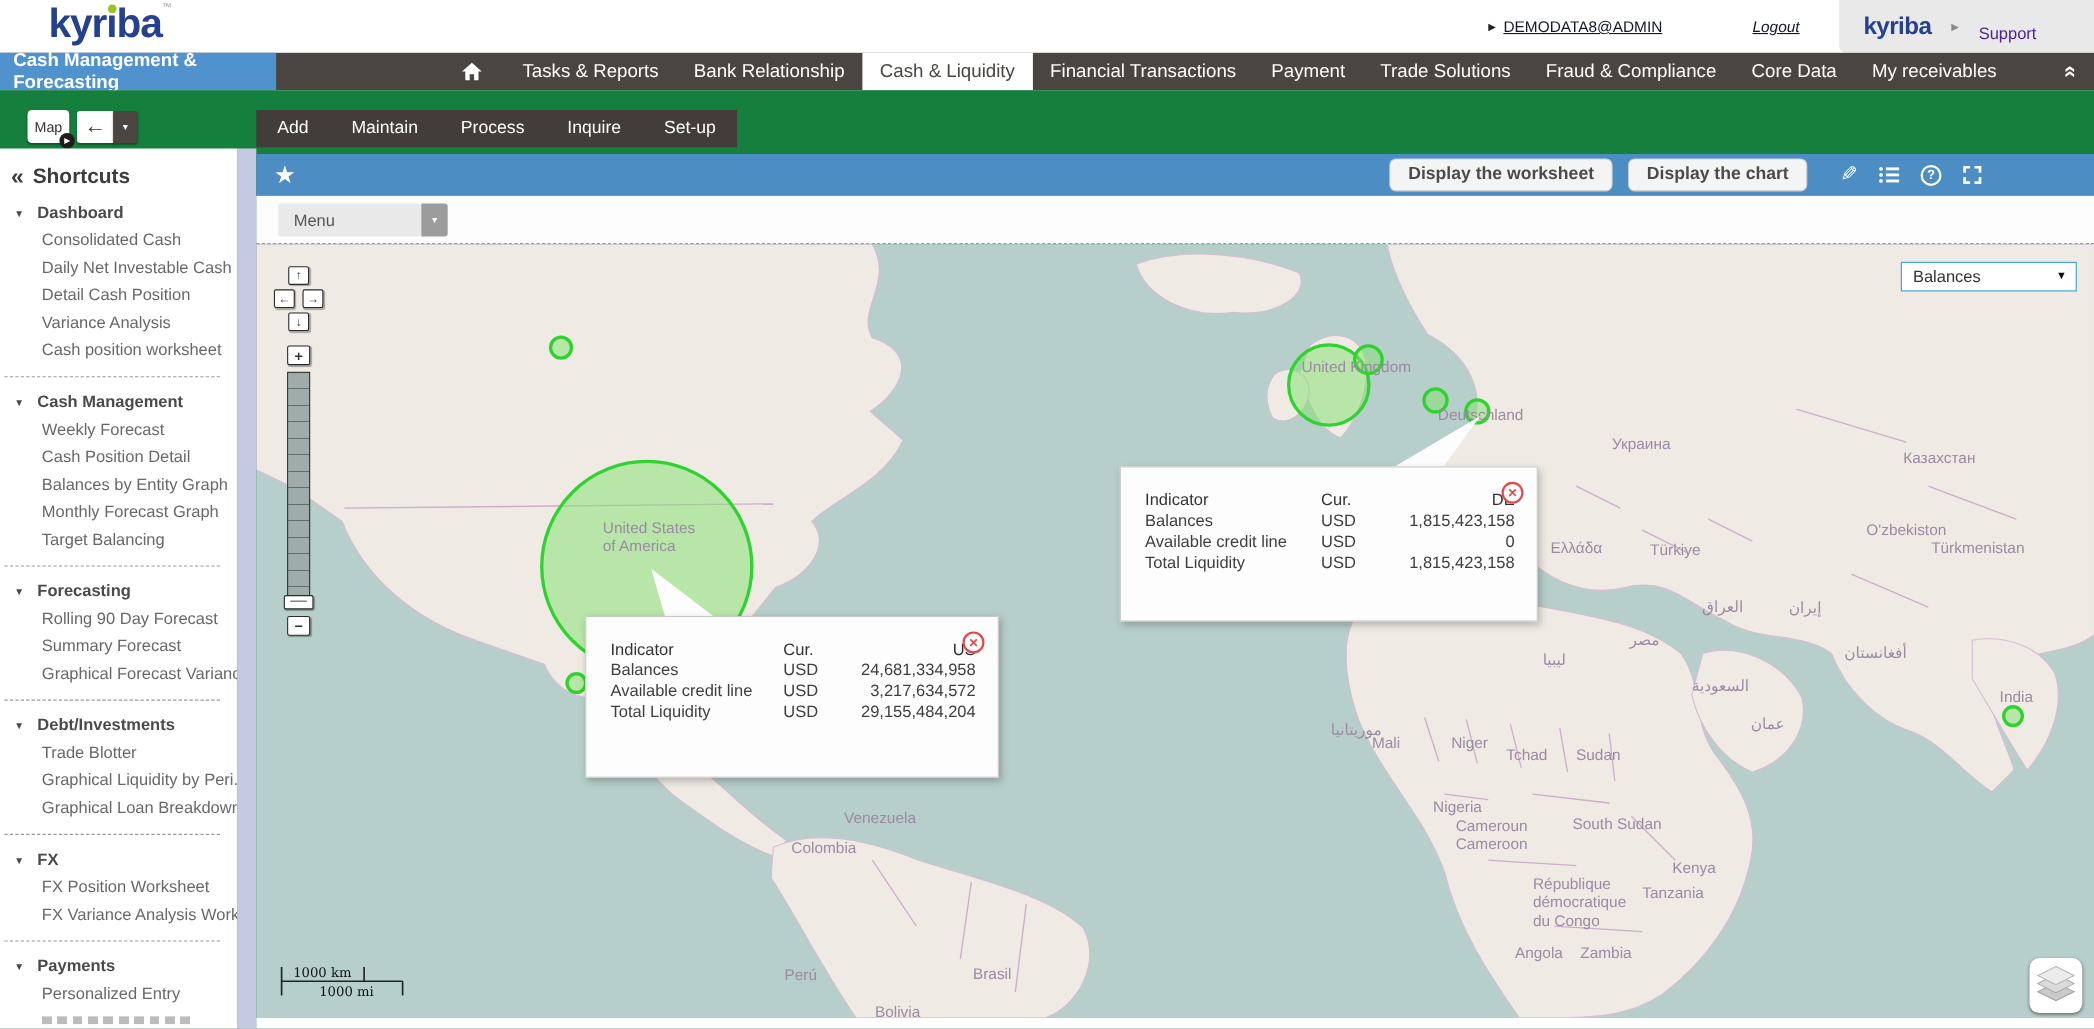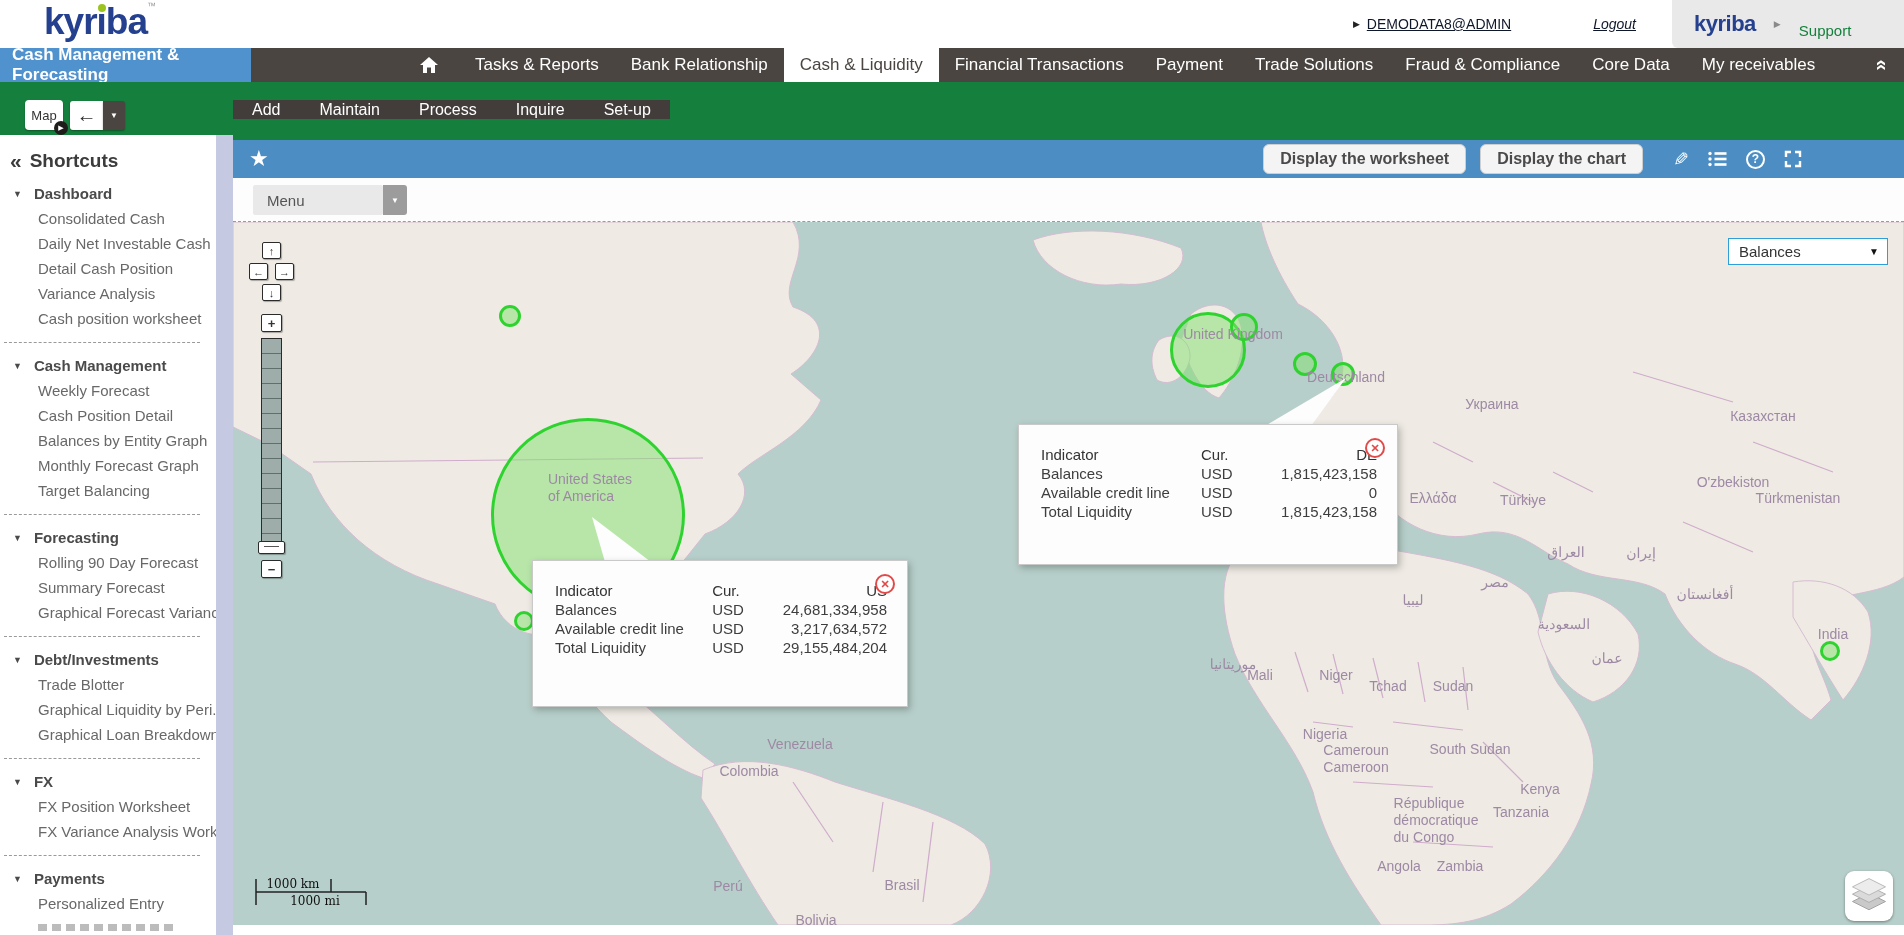--- a/index.html
+++ b/index.html
@@ -14,21 +14,21 @@
   .logo-mark { font-size:9px; color:#9a9a9a; vertical-align:top; font-weight:normal; }
   .hdr-right { position:absolute; right:0; top:0; height:48px; display:flex; align-items:center; }
   .user-menu { display:flex; align-items:center; gap:7px; margin-right:82px; font-size:14px; color:#222; }
   .user-menu .tri { font-size:9px; color:#222; }
   .user-link, .logout-link { text-decoration:underline; color:#0f172a; cursor:pointer; }
   .logout-link { margin-right:36px; font-size:14px;font-style:italic; }
   .support-box { height:48px; width:232px; background:#e9e9e9; border-bottom-left-radius:6px; display:flex; align-items:center; gap:18px; padding:0 20px 0 22px; }
   .support-logo { font-size:22px; font-weight:bold; color:#24408e; letter-spacing:-0.5px; }
   .support-logo .idot::after { width:5px; height:5px; top:2px; left:0.5px; }
   .support-tri { font-size:9px; color:#8a8a8a; }
-  .support-label { font-size:15px; color:#15803d;margin-top:12px; }
+  .support-label { font-size:15px; color:#4c1d95;margin-top:12px; }
 
   
   .navbar { position:absolute; top:48px; left:0; right:0; height:34px; background:#4a4541; display:flex; align-items:stretch; color:#fff; }
   .module-label { width:251px; background:#4f92cd; display:flex; align-items:center; padding-left:12px; font-size:17px; font-weight:bold; flex:none; }
   .nav-items { display:flex; align-items:stretch; margin-left:148px; }
   .nav-item { display:flex; align-items:center; padding:0 16px; font-size:17px; cursor:pointer; white-space:nowrap; }
   .nav-item.active { background:#fff; color:#4a4541; }
   .nav-home { padding:0 20px; }
   .nav-collapse { margin-left:auto; margin-right:16px; display:flex; align-items:center; cursor:pointer; }
   .chev-up { display:inline-block; transform:rotate(90deg); font-size:20px; font-weight:bold; line-height:1; }
@@ -48,21 +48,21 @@
   .section { margin-top:9px; }
   .sec-head { display:flex; align-items:center; gap:12px; padding-left:13px; font-weight:bold; font-size:15px; color:#4a4a4a; line-height:24px; }
   .sec-tri { font-size:9px; color:#4a4a4a; cursor:pointer; }
   .sec-item { padding-left:38px; font-size:15px; color:#686868; line-height:25px; white-space:nowrap; overflow:hidden; cursor:pointer; }
   .sep { border-top:1px dashed #9a9a9a; margin:11px 16px 11px 4px; }
   .smudge { margin:8px 0 0 38px; height:7px; width:140px; overflow:hidden; background:repeating-linear-gradient(90deg,#8f8f8f 0 9px,transparent 9px 14px); opacity:.6; }
   .scroll-strip { position:absolute; left:216px; top:53px; width:17px; bottom:0; background:#c5c9e2; cursor:pointer; }
 
   
   .main { position:absolute; left:233px; top:0; right:0; bottom:0; }
-  .submenu { position:absolute; left:0; top:18px; height:19px; background:#423d3b; display:flex; align-items:center; padding:0 19px; gap:39px; }
+  .submenu { position:absolute; left:0; top:18px; height:34px; background:#423d3b; display:flex; align-items:center; padding:0 19px; gap:39px; }
   .submenu-item { color:#fff; font-size:16px; cursor:pointer; }
   .toolbar { position:absolute; left:0; right:0; top:58px; height:38px; background:#4c8ec3; display:flex; align-items:center; padding:0 16px; }
   .star { color:#fff; font-size:22px; cursor:pointer; line-height:1; }
   .toolbar-right { margin-left:auto; display:flex; align-items:center; gap:14px; padding-right:86px; }
   .tb-btn { background:#f4f4f4; border:1px solid #cfcfcf; border-radius:6px; font-size:16px; font-weight:bold; color:#4a4a4a; padding:5px 16px; cursor:pointer; font-family:inherit; }
   .tb-icons { display:flex; align-items:center; gap:19px; margin-left:16px; }
   .tb-icon { color:#fff; cursor:pointer; display:flex; align-items:center; justify-content:center; }
   .pencil { font-size:19px; transform:scaleX(-1); }
   .help-circle { width:19px; height:19px; border:2px solid #fff; border-radius:50%; font-size:12px; font-weight:bold; }
 

